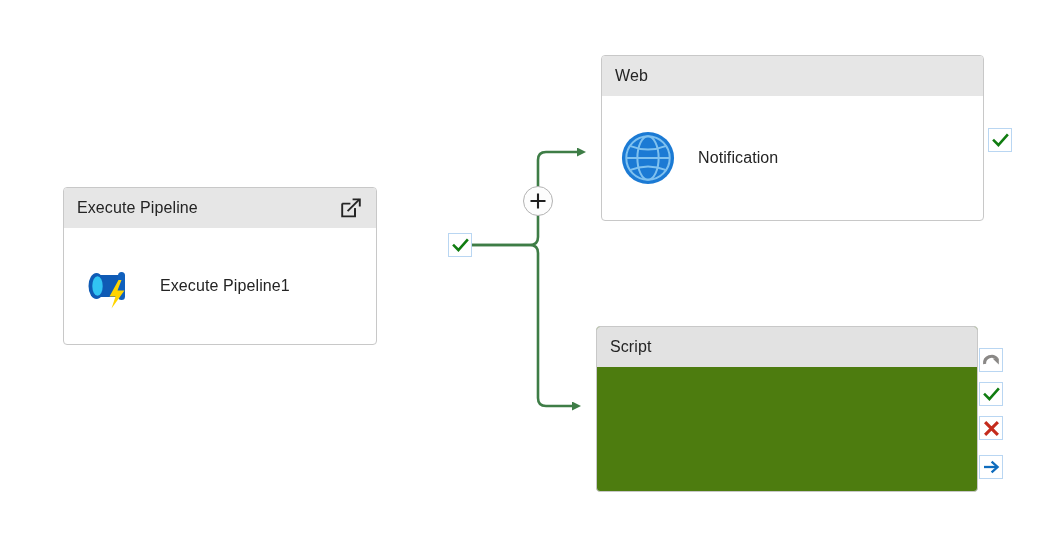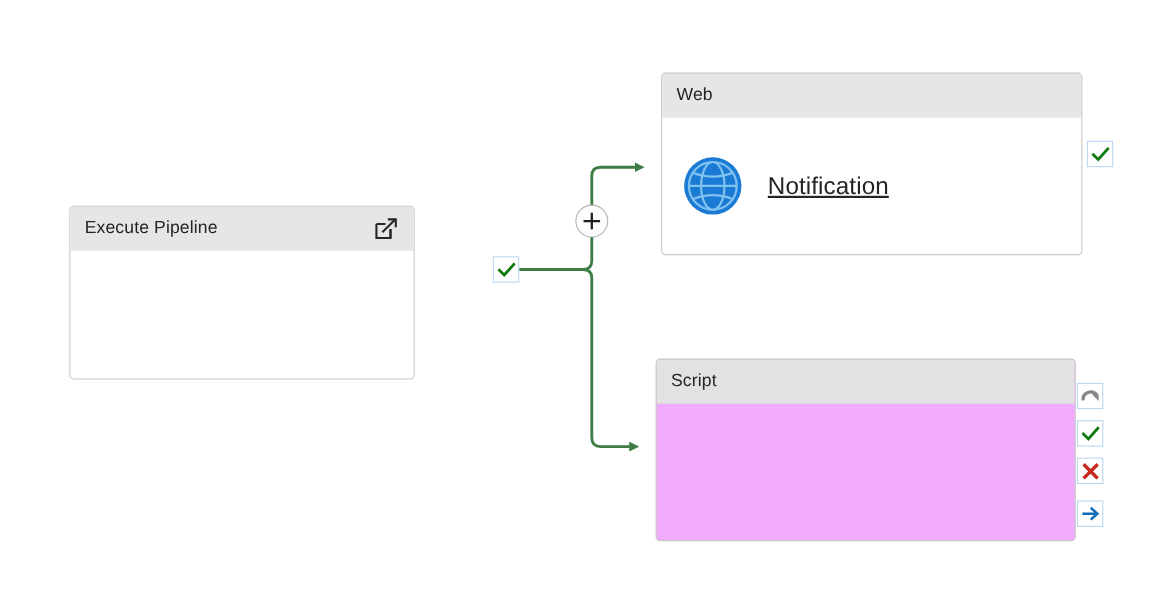--- a/index.html
+++ b/index.html
@@ -33,21 +33,21 @@
 
   
   .node {
     position: absolute;
     box-sizing: border-box;
     border: 1px solid #c8c8c8;
     border-radius: 4px;
     background: #ffffff;
     overflow: hidden;
   }
-  .node.hovered { background: #f0abfc; }
+  .node.hovered { background: #4d7c0f; }
 
   .node-header {
     height: 40px;
     background: #e6e6e6;
     display: flex;
     align-items: center;
     padding: 0 12px 0 13px;
     box-sizing: border-box;
   }
   .node.hovered .node-header { background: #e2e2e2; }
@@ -83,26 +83,25 @@
   .node-icon {
     width: 56px;
     height: 56px;
     flex: 0 0 auto;
     display: flex;
     align-items: center;
     justify-content: center;
   }
 
   .node-label {
-    font-size: 22px;
+    font-size: 16px;
     color: #242424;
     margin-left: 22px;
     white-space: nowrap;
     letter-spacing: 0.1px;
-    text-decoration: underline;
   }
 
   
   .handle {
     position: absolute;
     width: 24px;
     height: 24px;
     box-sizing: border-box;
     border: 1px solid #b9d6f2;
     background: #ffffff;
@@ -152,35 +151,52 @@
       <span class="header-action">
         <svg width="24" height="24" viewBox="0 0 24 24">
           <path d="M3.2,7.6 L3.2,20.4 L16,20.4 L16,12.2" fill="none" stroke="#252525" stroke-width="1.9"></path>
           <path d="M3.2,7.6 L11.4,7.6" fill="none" stroke="#252525" stroke-width="1.9"></path>
           <path d="M16,20.4 L16,12.2" fill="none" stroke="#252525" stroke-width="1.9"></path>
           <path d="M8.6,15.2 L20.4,3.4" fill="none" stroke="#252525" stroke-width="1.9"></path>
           <path d="M13.6,3.4 L20.8,3.4 L20.8,10.6" fill="none" stroke="#252525" stroke-width="1.9"></path>
         </svg>
       </span>
     </div>
+    <div class="node-body">
+      <span class="node-icon">
+        <svg width="56" height="56" viewBox="0 0 56 56">
+
+          <rect x="13" y="17" width="27" height="22" fill="#0f5bb5"></rect>
+
+          <rect x="36" y="14" width="7" height="28" rx="3.5" fill="#1060bd"></rect>
+
+          <ellipse cx="14.5" cy="28" rx="8" ry="13" fill="#0f5bb5"></ellipse>
+
+          <ellipse cx="15.5" cy="28" rx="5.2" ry="9.8" fill="#31c4f3"></ellipse>
+
+          <path d="M36.5,22 L27.5,38.5 L33.5,38.5 L29.5,50.5 L42.5,32.5 L35.5,32.5 L39.5,22 Z" fill="#ffd400"></path>
+        </svg>
+      </span>
+      <span class="node-label">Execute Pipeline1</span>
+    </div>
   </div>
 
   <div class="handle" style="left:448px; top:233px;">
     <svg width="17" height="17" viewBox="0 0 17 17">
       <path d="M2,8.6 L6.4,13 L15,3.4" fill="none" stroke="#107c10" stroke-width="2.6" stroke-linecap="square"></path>
     </svg>
   </div>
 
   <div class="add-button" style="left:523px; top:186px;">
     <svg width="20" height="20" viewBox="0 0 20 20">
       <path d="M10,2.5 L10,17.5 M2.5,10 L17.5,10" stroke="#1f1f1f" stroke-width="2.1" stroke-linecap="butt"></path>
     </svg>
   </div>
 
-  <div class="node" style="left:601px; top:66px; width:383px; height:166px;">
+  <div class="node" style="left:601px; top:55px; width:383px; height:166px;">
     <div class="node-header">
       <span class="node-title">Web</span>
     </div>
     <div class="node-body">
       <span class="node-icon">
         <svg width="58" height="58" viewBox="0 0 58 58">
           <circle cx="29" cy="29" r="27" fill="#1b7ad4"></circle>
           <g fill="none" stroke="#7fc1ef" stroke-width="2.1">
             <circle cx="29" cy="29" r="22.5"></circle>
             <ellipse cx="29" cy="29" rx="11" ry="22.5"></ellipse>

